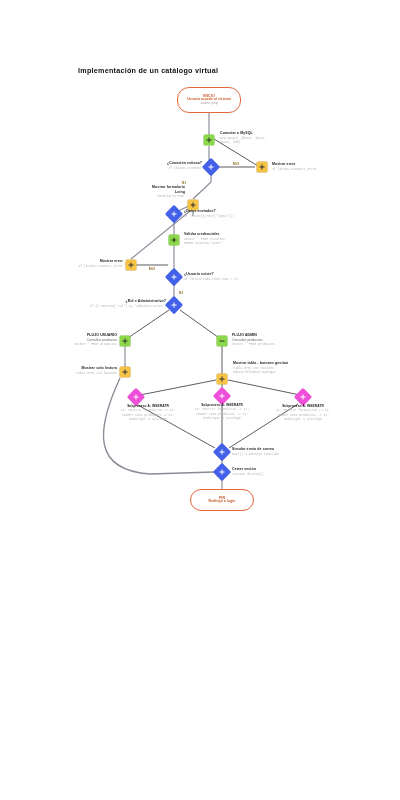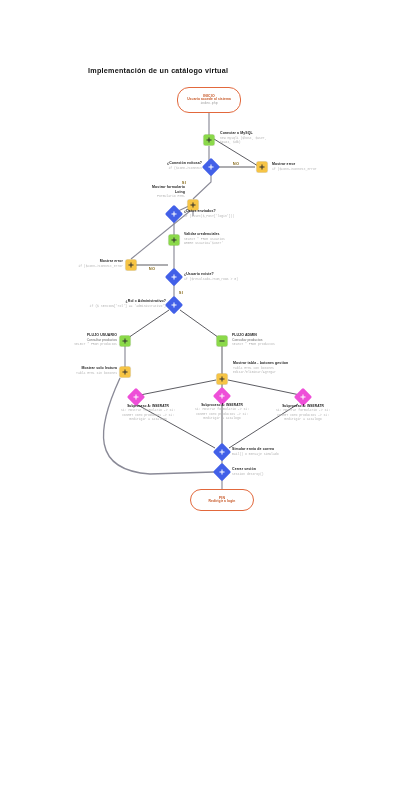--- a/index.html
+++ b/index.html
@@ -4,21 +4,21 @@
 <style>
   html,body{margin:0;padding:0;}
   body{
     width:400px;height:800px;background:#ffffff;
     font-family:"Liberation Sans", sans-serif;
     overflow:hidden;
   }
   #canvas{position:relative;width:400px;height:800px;}
 
   #title{
-    position:absolute;left:88px;top:66px;
+    position:absolute;left:78px;top:66px;
     font-size:7.2px;font-weight:bold;color:#111111;
     letter-spacing:.25px;white-space:nowrap;
   }
 
   svg#edges{position:absolute;left:0;top:0;width:400px;height:800px;}
 
   
   .node{position:absolute;transform:translate(-50%,-50%);}
 
   .terminal{

